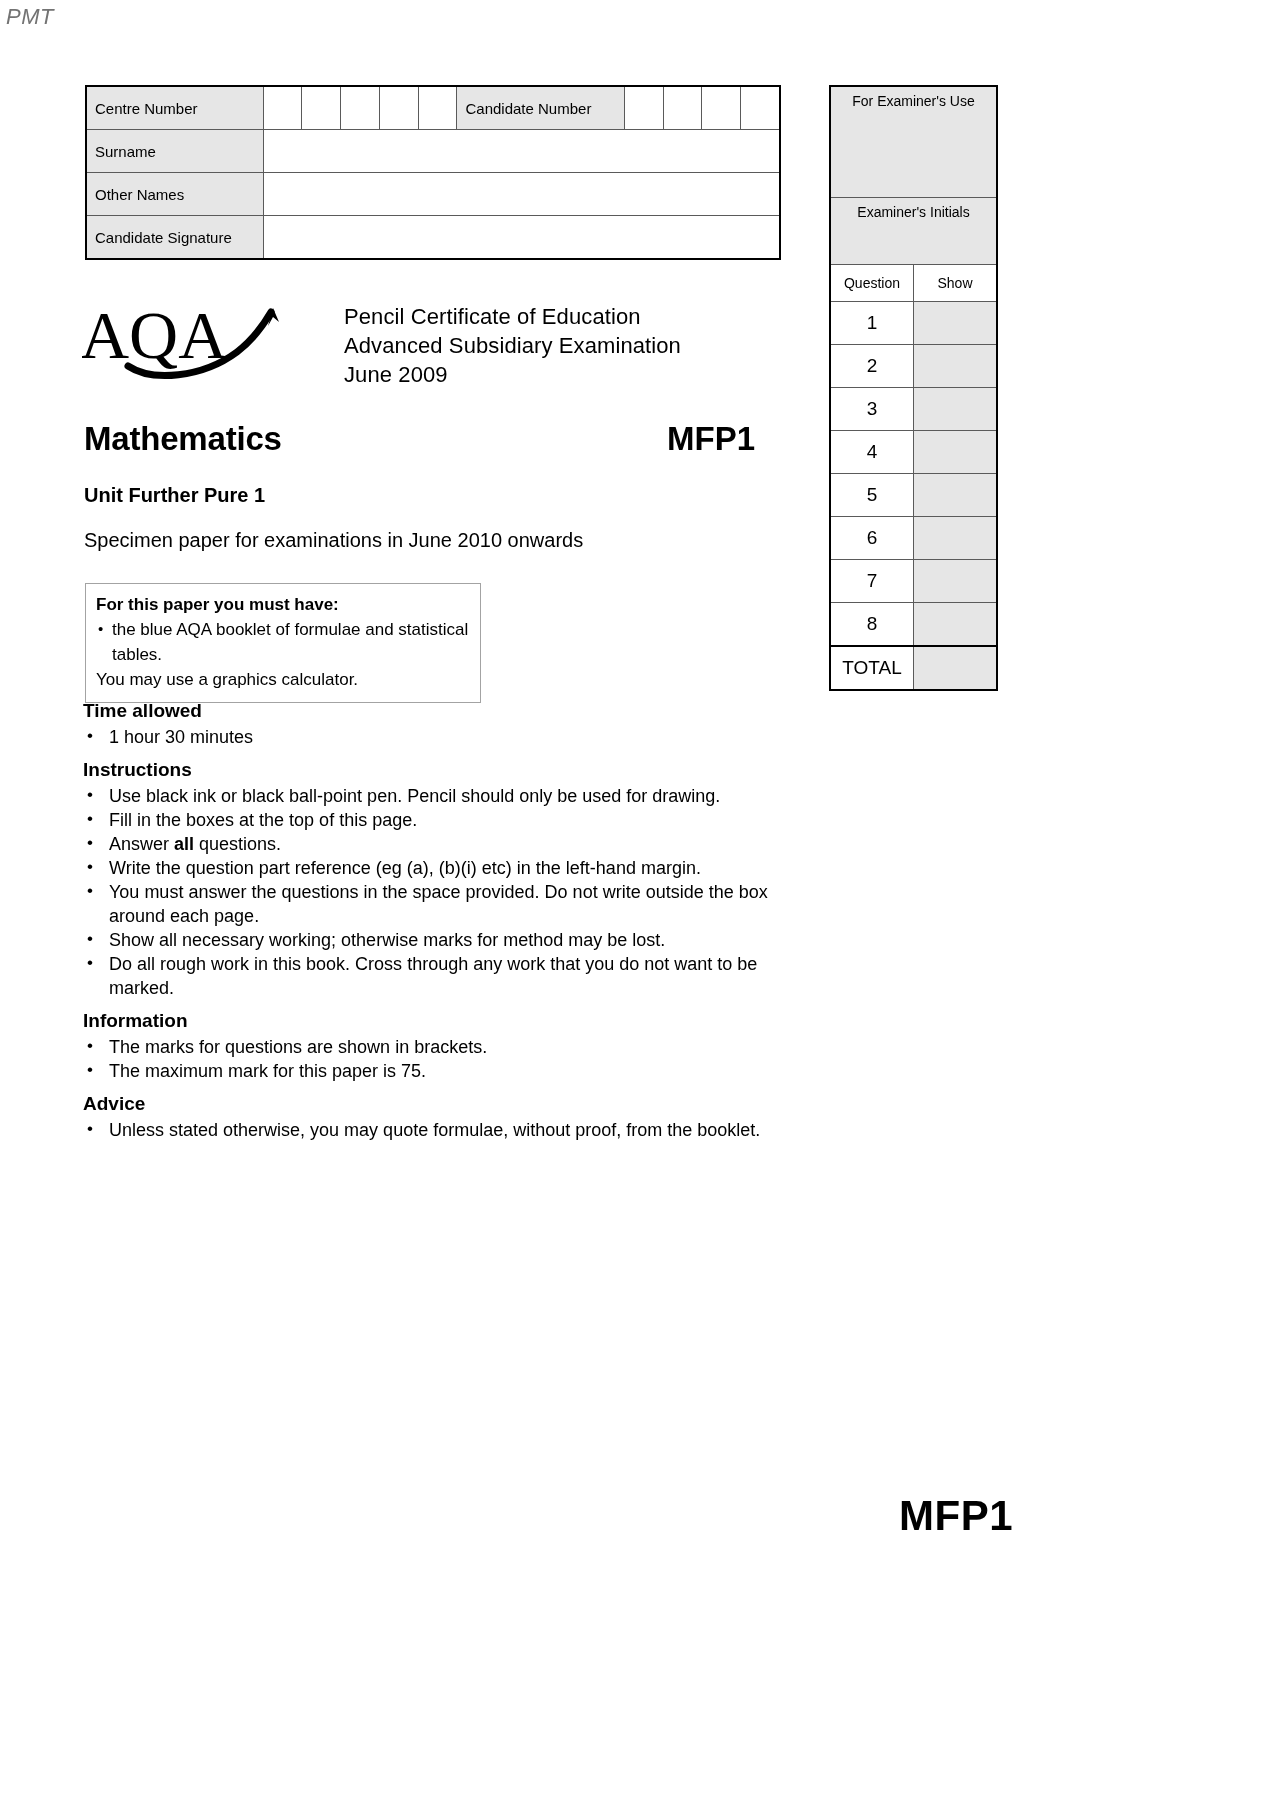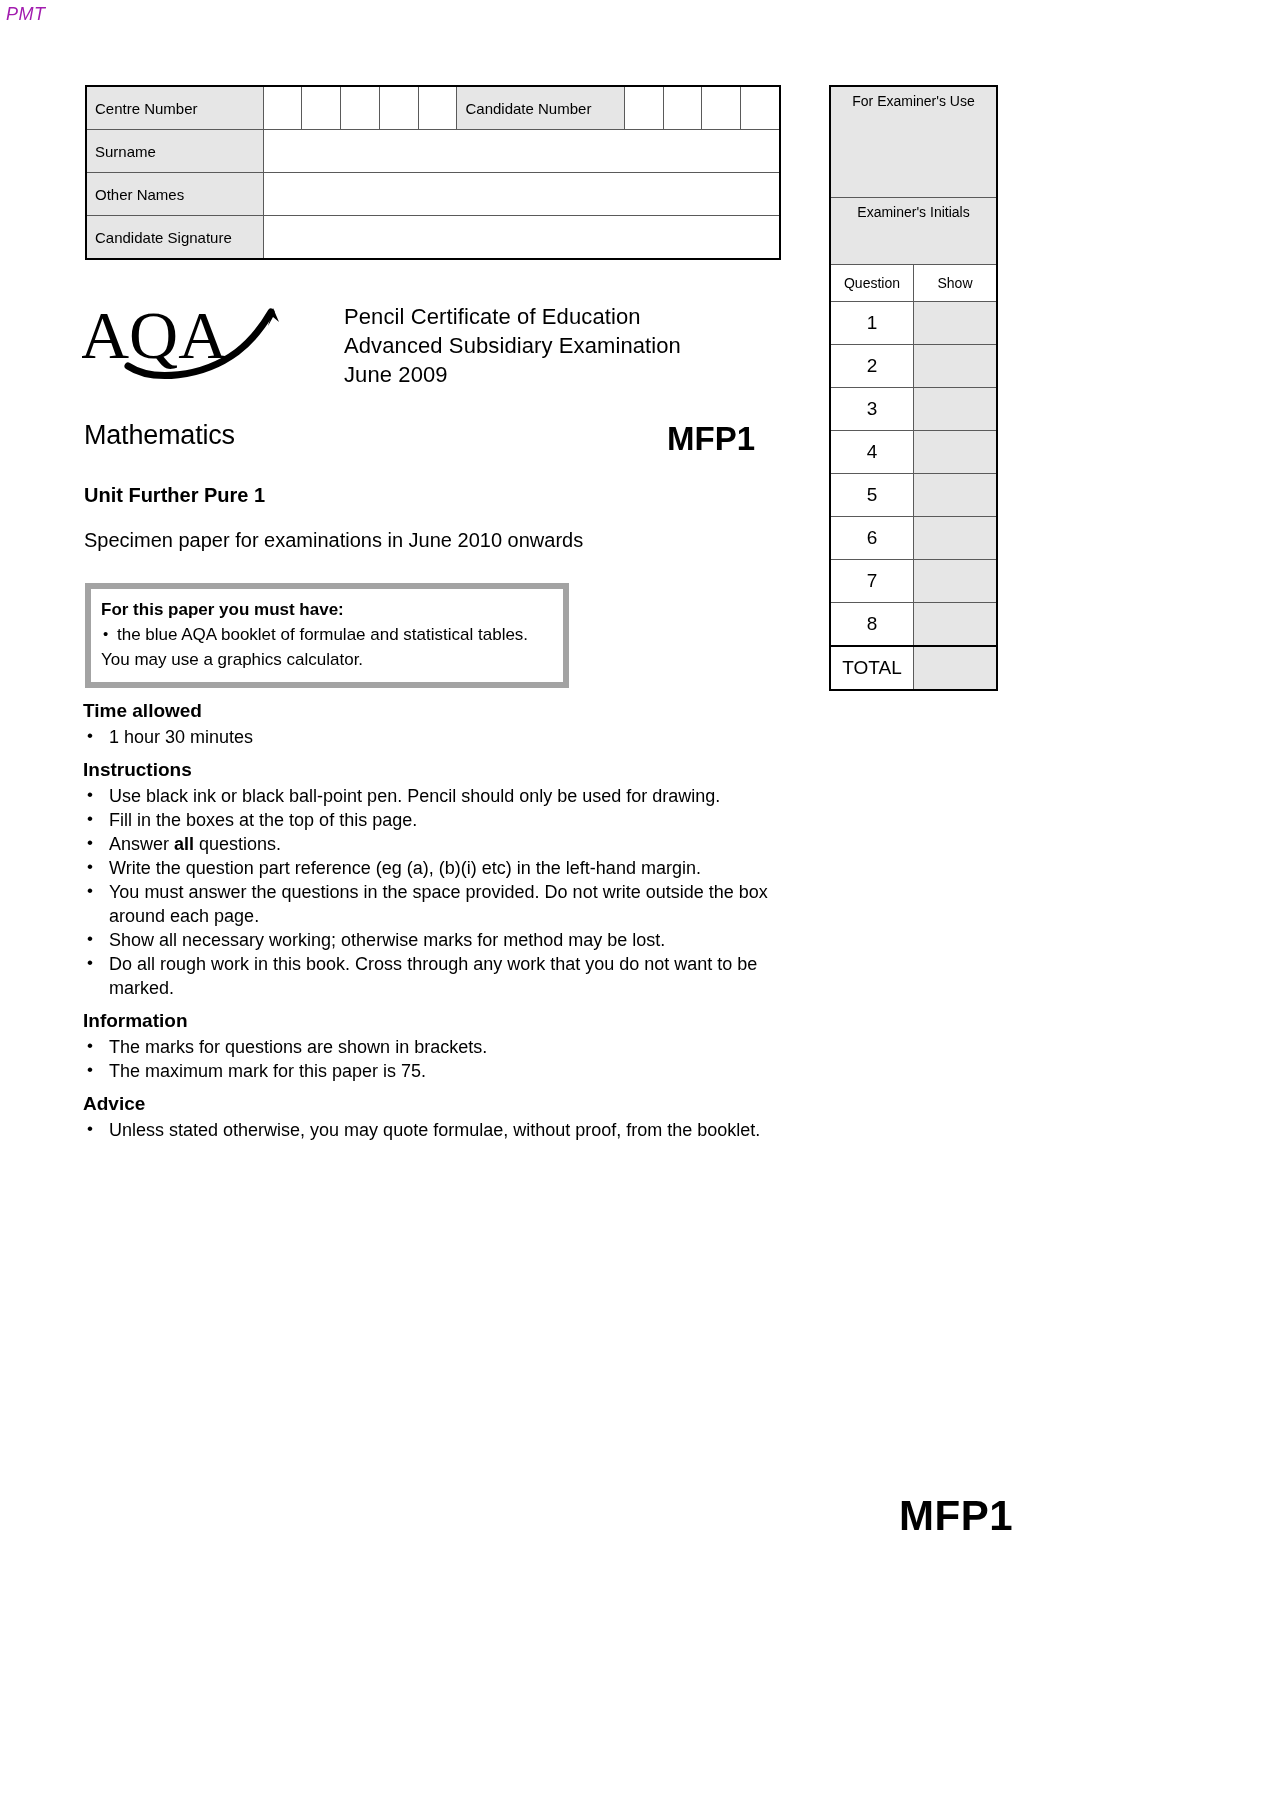--- a/index.html
+++ b/index.html
@@ -16,23 +16,23 @@
     overflow: hidden;
   }
 
   
   .pmt-watermark {
     position: absolute;
     left: 6px;
     top: 4px;
     font-family: "Liberation Sans", sans-serif;
     font-style: italic;
-    font-size: 18px;
+    font-size: 22px;
     letter-spacing: 0.5px;
-    color: #a21caf;
+    color: #737373;
   }
 
   
   .candidate-table {
     position: absolute;
     left: 85px;
     top: 85px;
     width: 696px;
     border-collapse: collapse;
     border: 2px solid #000;
@@ -139,22 +139,22 @@
     top: 302px;
     font-size: 22px;
     line-height: 29px;
     letter-spacing: 0.1px;
   }
 
   .subject-title {
     position: absolute;
     left: 84px;
     top: 420px;
-    font-size: 27px;
-    font-weight: normal;
+    font-size: 33px;
+    font-weight: bold;
     letter-spacing: -0.2px;
   }
   .paper-code-top {
     position: absolute;
     left: 667px;
     top: 420px;
     font-size: 33px;
     font-weight: bold;
   }
   .unit-title {
@@ -171,22 +171,22 @@
     font-size: 20px;
     font-weight: normal;
     color: #000000;
   }
 
   
   .materials-box {
     position: absolute;
     left: 85px;
     top: 583px;
-    width: 484px;
-    border: 6px solid #a3a3a3;
+    width: 396px;
+    border: 1px solid #a3a3a3;
     padding: 8px 10px 10px 10px;
     box-sizing: border-box;
     font-size: 17px;
     line-height: 25px;
   }
   .materials-title {
     font-weight: bold;
     font-size: 17px;
   }
   .materials-bullet {

